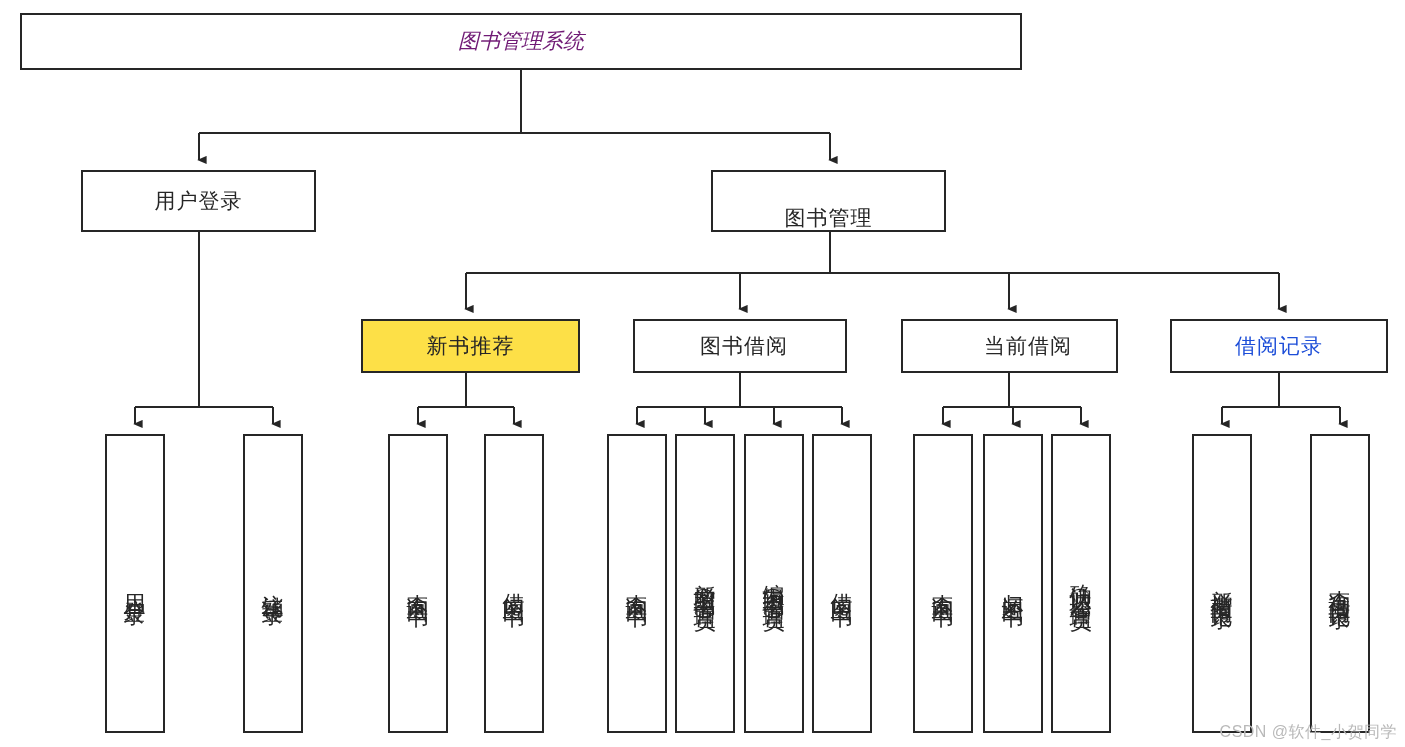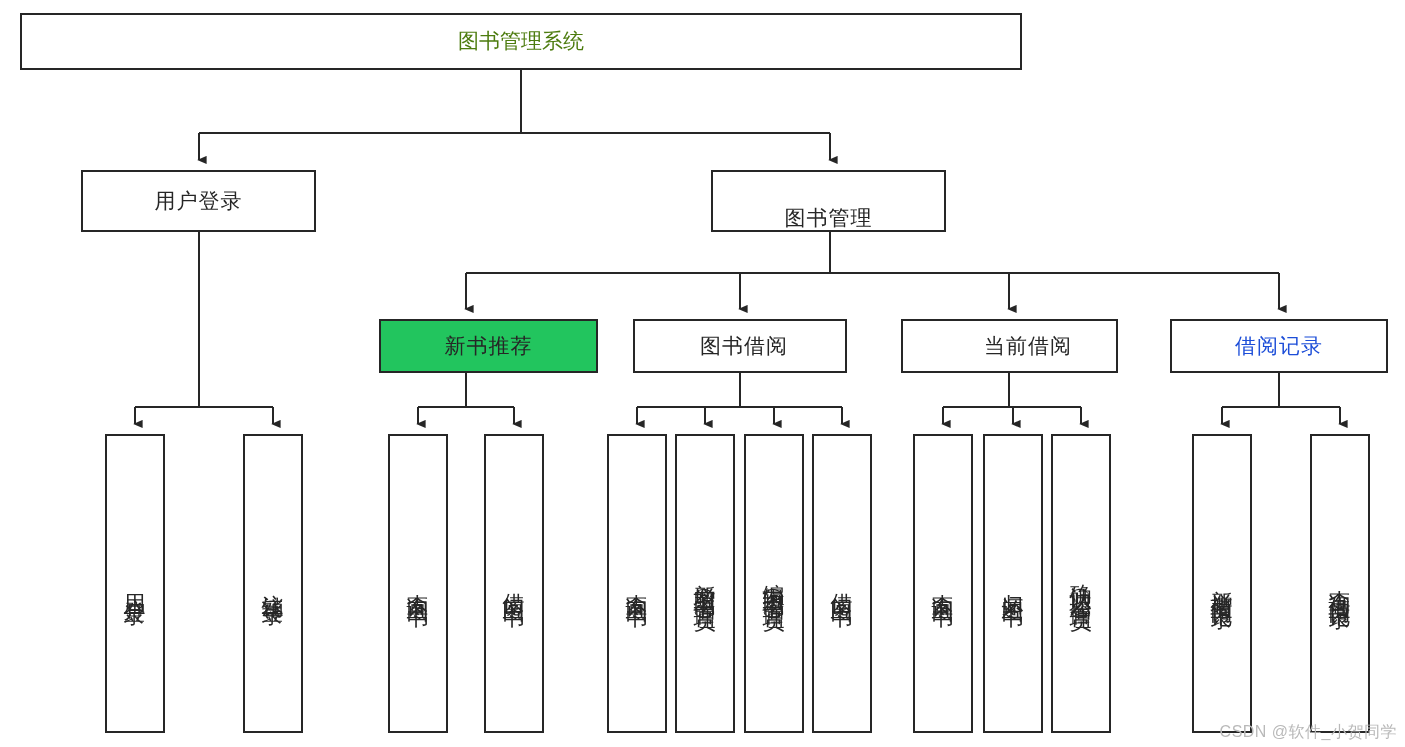--- a/index.html
+++ b/index.html
@@ -63,31 +63,31 @@
       <path d="M1081,407 L1081,424" marker-end="url(#arrow)"></path>
 
       <path d="M1279,373 L1279,407"></path>
       <path d="M1222,407 L1340,407"></path>
       <path d="M1222,407 L1222,424" marker-end="url(#arrow)"></path>
       <path d="M1340,407 L1340,424" marker-end="url(#arrow)"></path>
     </g>
   </svg>
 
   <div class="node root" style="left: 20px; top: 13px; width: 1002px; height: 57px; border-color: rgb(38, 38, 38); background: rgb(255, 255, 255);">
-    <span class="lbl" style="color: #4d7c0f;">图书管理系统</span>
+    <span class="lbl" style="color: #701a75; font-style: italic;">图书管理系统</span>
   </div>
 
   <div class="node h" style="left: 81px; top: 170px; width: 235px; height: 62px; border-color: rgb(38, 38, 38); background: rgb(255, 255, 255);">
     <span class="lbl" style="color: rgb(38, 38, 38);">用户登录</span>
   </div>
   <div class="node h" style="left: 711px; top: 170px; width: 235px; height: 62px; border-color: rgb(38, 38, 38); background: rgb(255, 255, 255); align-items: flex-end;">
     <span class="lbl" style="color: rgb(38, 38, 38);">图书管理</span>
   </div>
 
-  <div class="node h" style="left: 361px; top: 319px; width: 219px; height: 54px; border-color: rgb(38, 38, 38); background: #22c55e; margin-left: 18px;">
+  <div class="node h" style="left: 361px; top: 319px; width: 219px; height: 54px; border-color: rgb(38, 38, 38); background: #fde047;">
     <span class="lbl" style="color: rgb(38, 38, 38);">新书推荐</span>
   </div>
   <div class="node h" style="left: 633px; top: 319px; width: 214px; height: 54px; border-color: rgb(38, 38, 38); background: rgb(255, 255, 255); padding-left: 8px;">
     <span class="lbl" style="color: rgb(38, 38, 38);">图书借阅</span>
   </div>
   <div class="node h" style="left: 901px; top: 319px; width: 217px; height: 54px; border-color: rgb(38, 38, 38); background: rgb(255, 255, 255); padding-left: 37px;">
     <span class="lbl" style="color: rgb(38, 38, 38);">当前借阅</span>
   </div>
   <div class="node h" style="left: 1170px; top: 319px; width: 218px; height: 54px; border-color: rgb(38, 38, 38); background: rgb(255, 255, 255);">
     <span class="lbl" style="color: #1d4ed8;">借阅记录</span>

